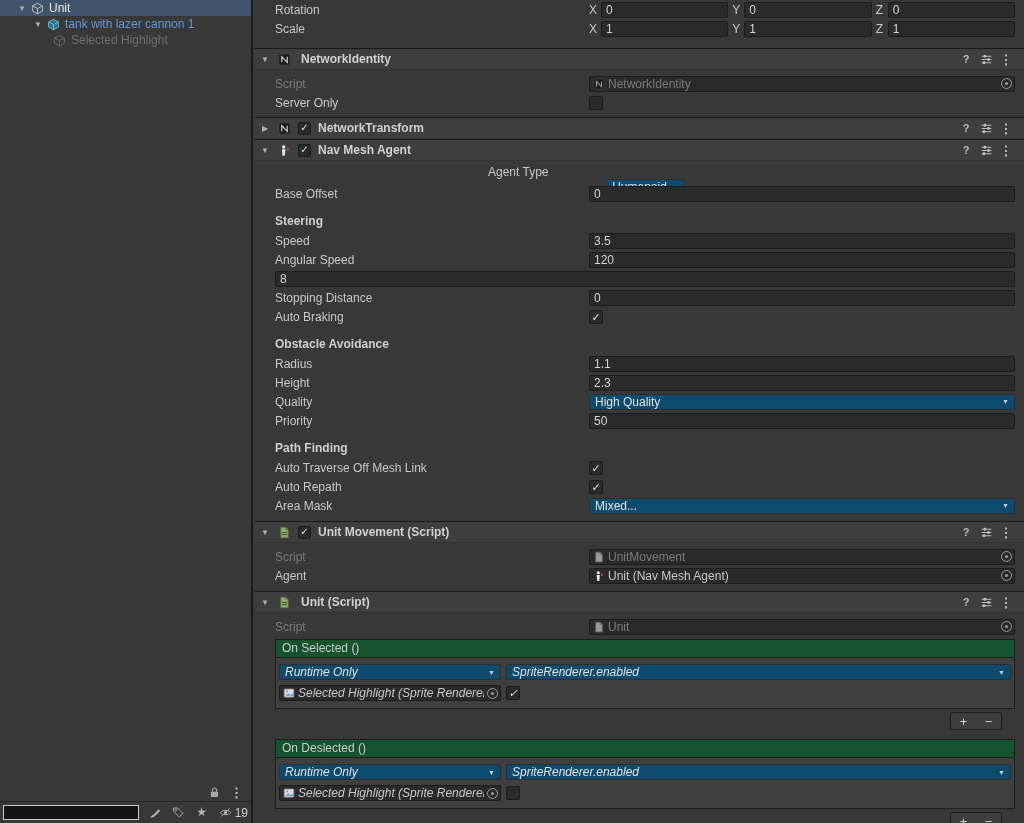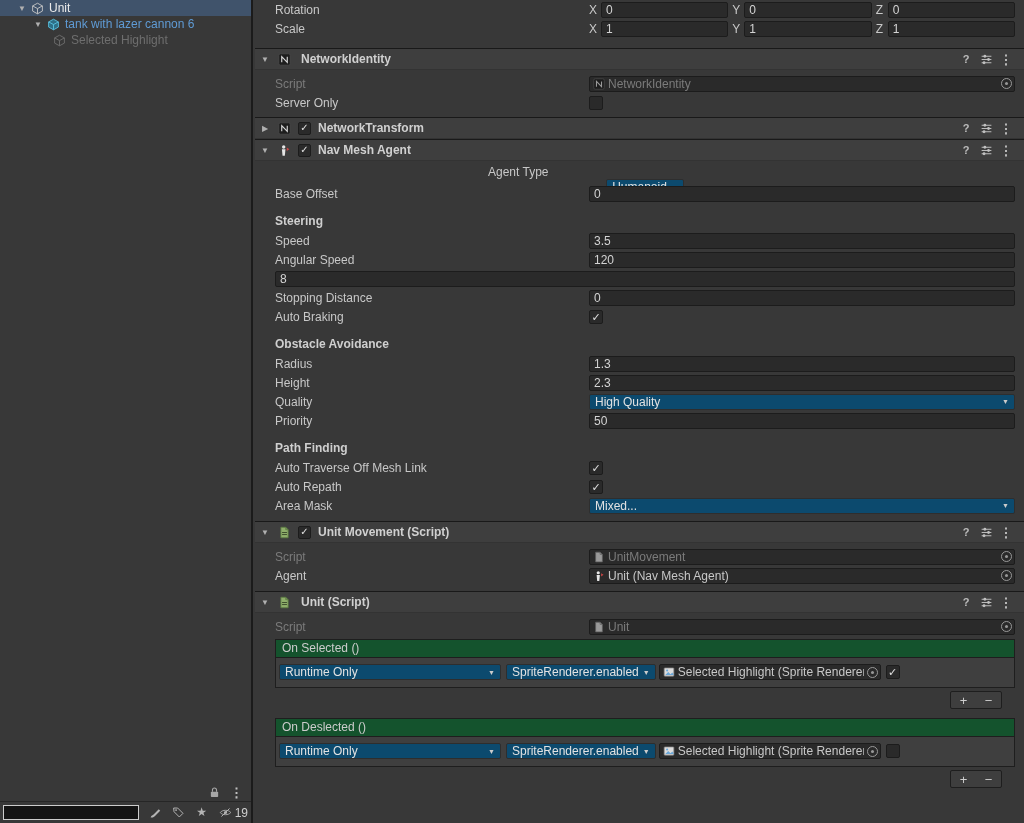--- a/index.html
+++ b/index.html
@@ -94,21 +94,21 @@
   .mini-icon svg { width:12px; height:12px; }
   .picker {
     width:11px; height:11px; flex:none; border-radius:50%; border:1px solid #989898;
     display:flex; align-items:center; justify-content:center;
   }
   .picker::after { content:""; width:3px; height:3px; border-radius:50%; background:#989898; }
 
   
   .uevent { margin:3px 9px 0 20px; border:1px solid #1e1e1e; background:#3f3f3f; }
   .ue-head { height:18px; line-height:17px; padding-left:6px; background:#14532d; border-bottom:1px solid #1e1e1e; color:#cccccc; }
-  .ue-body { padding:5px 3px 6px 3px; display:flex; flex-direction:row; gap:3px; }
+  .ue-body { padding:5px 3px 6px 3px; display:flex; flex-direction:column; gap:3px;font-style:italic; }
   .ue-row { display:grid; grid-template-columns:222px 1fr; gap:5px; align-items:center; height:18px; }
   .ue-footer { display:flex; justify-content:flex-end; padding-right:22px; margin-top:3px; height:18px; }
   .ue-btns { display:flex; background:#3e3e3e; border:1px solid #1e1e1e; border-radius:2px; }
   .ue-btn { width:25px; height:16px; display:flex; align-items:center; justify-content:center; color:#cfcfcf; font-size:13px; }
 </style>
 </head>
 <body>
 
 <div id="app">
 
@@ -126,21 +126,21 @@
     </div>
 
     <div class="h-row" style="padding-left:32px;">
       <span class="fold">▼</span>
       <span class="icon16">
         <svg viewBox="0 0 16 16">
             <path d="M8 1.5 L14 4.8 V11.2 L8 14.5 L2 11.2 V4.8 Z" fill="#2e6f86" stroke="#59c3e3" stroke-width="1.1"></path>
             <path d="M2 4.8 L8 8.1 L14 4.8 M8 8.1 V14.5" fill="none" stroke="#59c3e3" stroke-width="1.1"></path>
           </svg>
       </span>
-      <span class="h-label prefab">tank with lazer cannon 6</span>
+      <span class="h-label prefab">tank with lazer cannon 1</span>
     </div>
 
     <div class="h-row" style="padding-left:50px;">
       <span class="icon16">
         <svg viewBox="0 0 16 16">
             <path d="M8 1.5 L14 4.8 V11.2 L8 14.5 L2 11.2 V4.8 Z" fill="none" stroke="#6e6e6e" stroke-width="1.1"></path>
             <path d="M2 4.8 L8 8.1 L14 4.8 M8 8.1 V14.5" fill="none" stroke="#6e6e6e" stroke-width="1.1"></path>
           </svg>
       </span>
       <span class="h-label dim">Selected Highlight</span>
@@ -384,21 +384,21 @@
         <span class="cb">
             <span class="mark">✓</span>
           </span>
       </div>
     </div>
 
     <div class="section mt9">Obstacle Avoidance</div>
     <div class="prow">
       <span class="plabel">Radius</span>
       <div class="pvalue">
-          <span class="tfield">1.3</span>
+          <span class="tfield">1.1</span>
         </div>
     </div>
     <div class="prow">
       <span class="plabel">Height</span>
       <div class="pvalue">
           <span class="tfield">2.3</span>
         </div>
     </div>
     <div class="prow">
       <span class="plabel">Quality</span>

